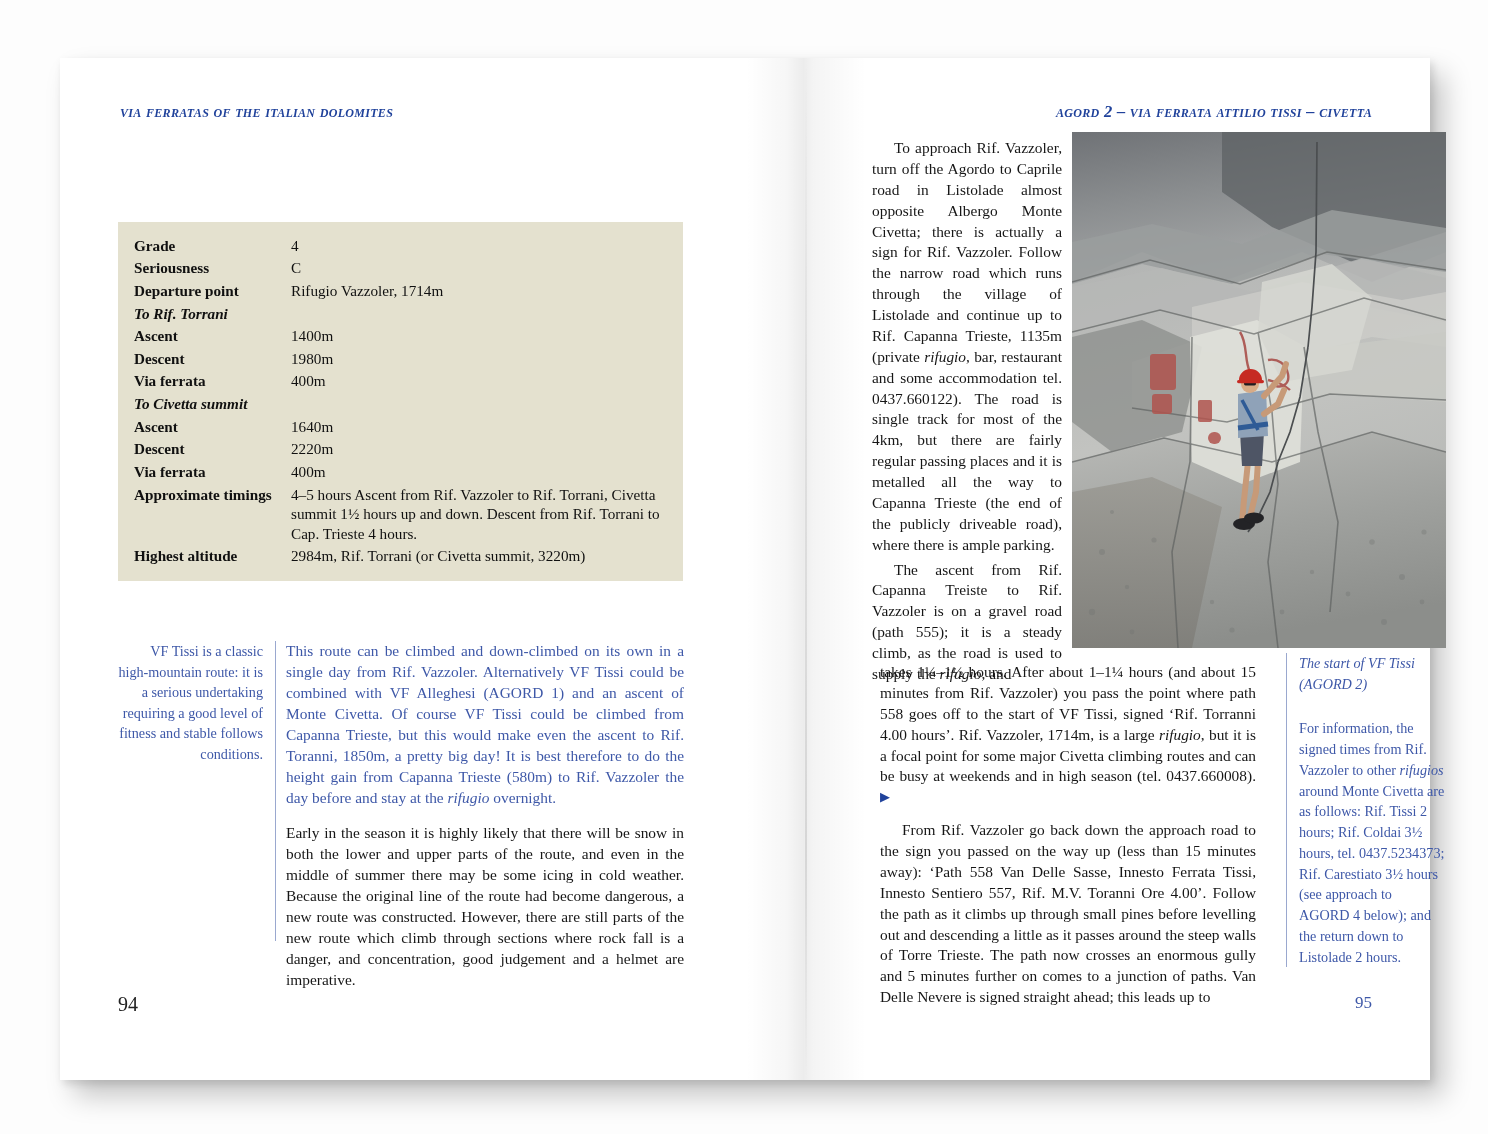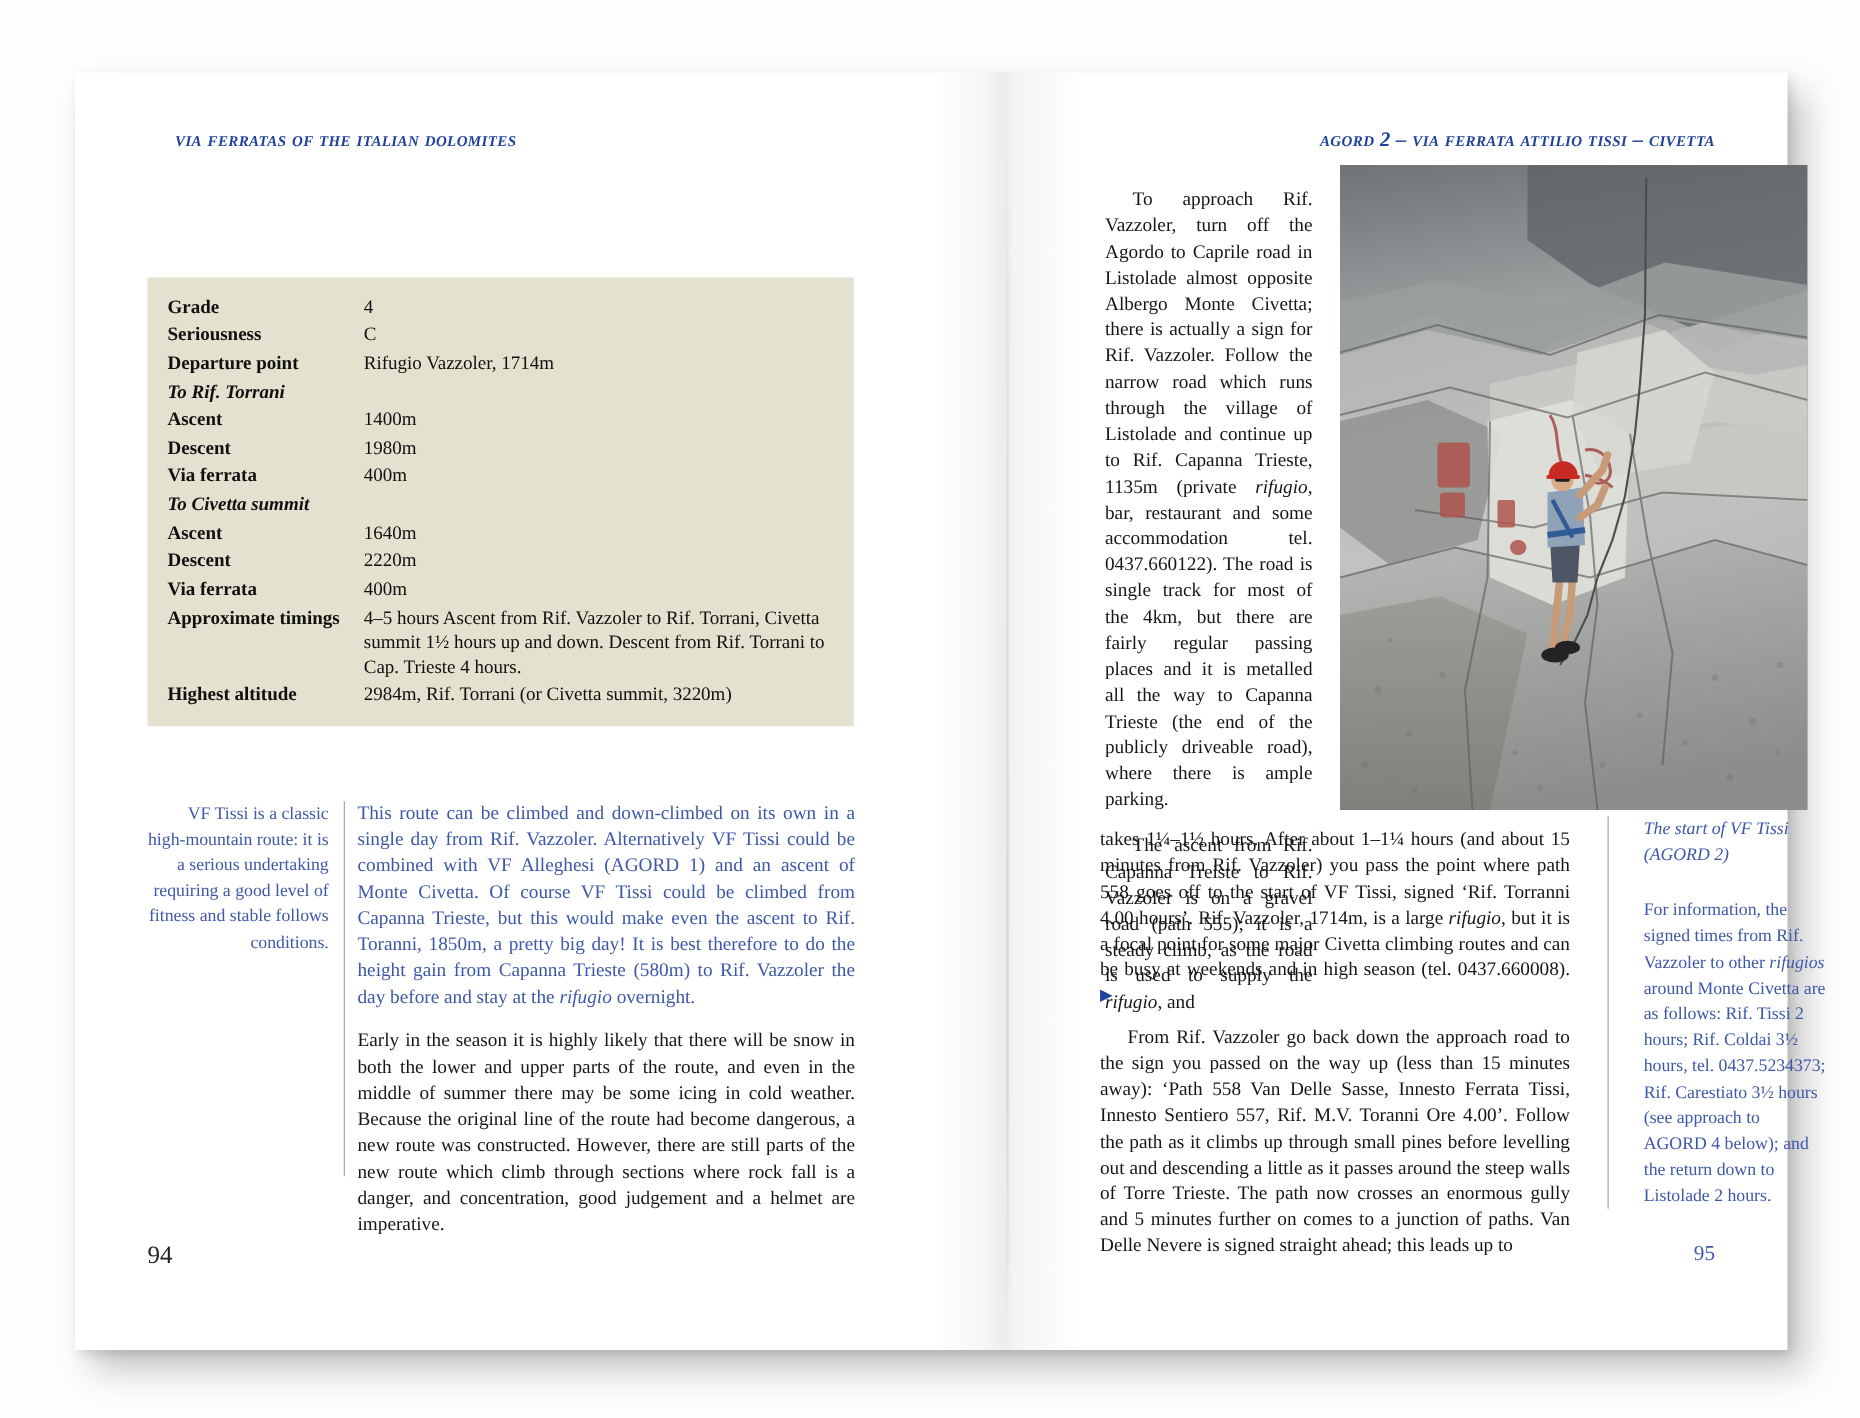--- a/index.html
+++ b/index.html
@@ -64,21 +64,20 @@
   
   .smallcaps-head {
     color: #20429b;
     font-family: "Liberation Serif", serif;
     font-style: italic;
     font-weight: bold;
     font-size: 16.5px;
     letter-spacing: 0.3px;
     font-variant: small-caps;
     text-transform: lowercase;
-    margin-left: 20px;
   }
   .smallcaps-head::first-letter { font-size: 1em; }
 
   
   .page-left {
     position: absolute;
     left: 0; top: 0;
     width: 686px;
     height: 1022px;
   }
@@ -242,33 +241,33 @@
     top: 592px;
     width: 400px;
     color: #161616;
     font-family: "Liberation Serif", serif;
     font-size: 15.4px;
     line-height: 1.355;
     text-align: justify;
   }
   .r-col-wide p { margin: 12px; }
   .r-col-wide p + p { text-indent: 22px; margin-top: 0; }
-  .r-col-narrow p { margin: 16px; }
+  .r-col-narrow p { margin: 4px; }
   .r-col-narrow p + p { text-indent: 22px; }
 
   .r-sidebar {
     position: absolute;
     left: 540px;
     top: 595px;
     width: 146px;
     color: #3e58a8;
     font-family: "Liberation Serif", serif;
     font-size: 14.2px;
     line-height: 1.46;
-    padding-left: 28px;
+    padding-left: 12px;
     border-left: 1px solid #9aa8cf;
   }
   .r-sidebar .caption { font-style: italic; }
   .r-sidebar .gap { height: 24px; }
   .folio-right {
     position: absolute;
     right: 58px;
     top: 935px;
     font-family: "Liberation Serif", serif;
     font-size: 17px;

